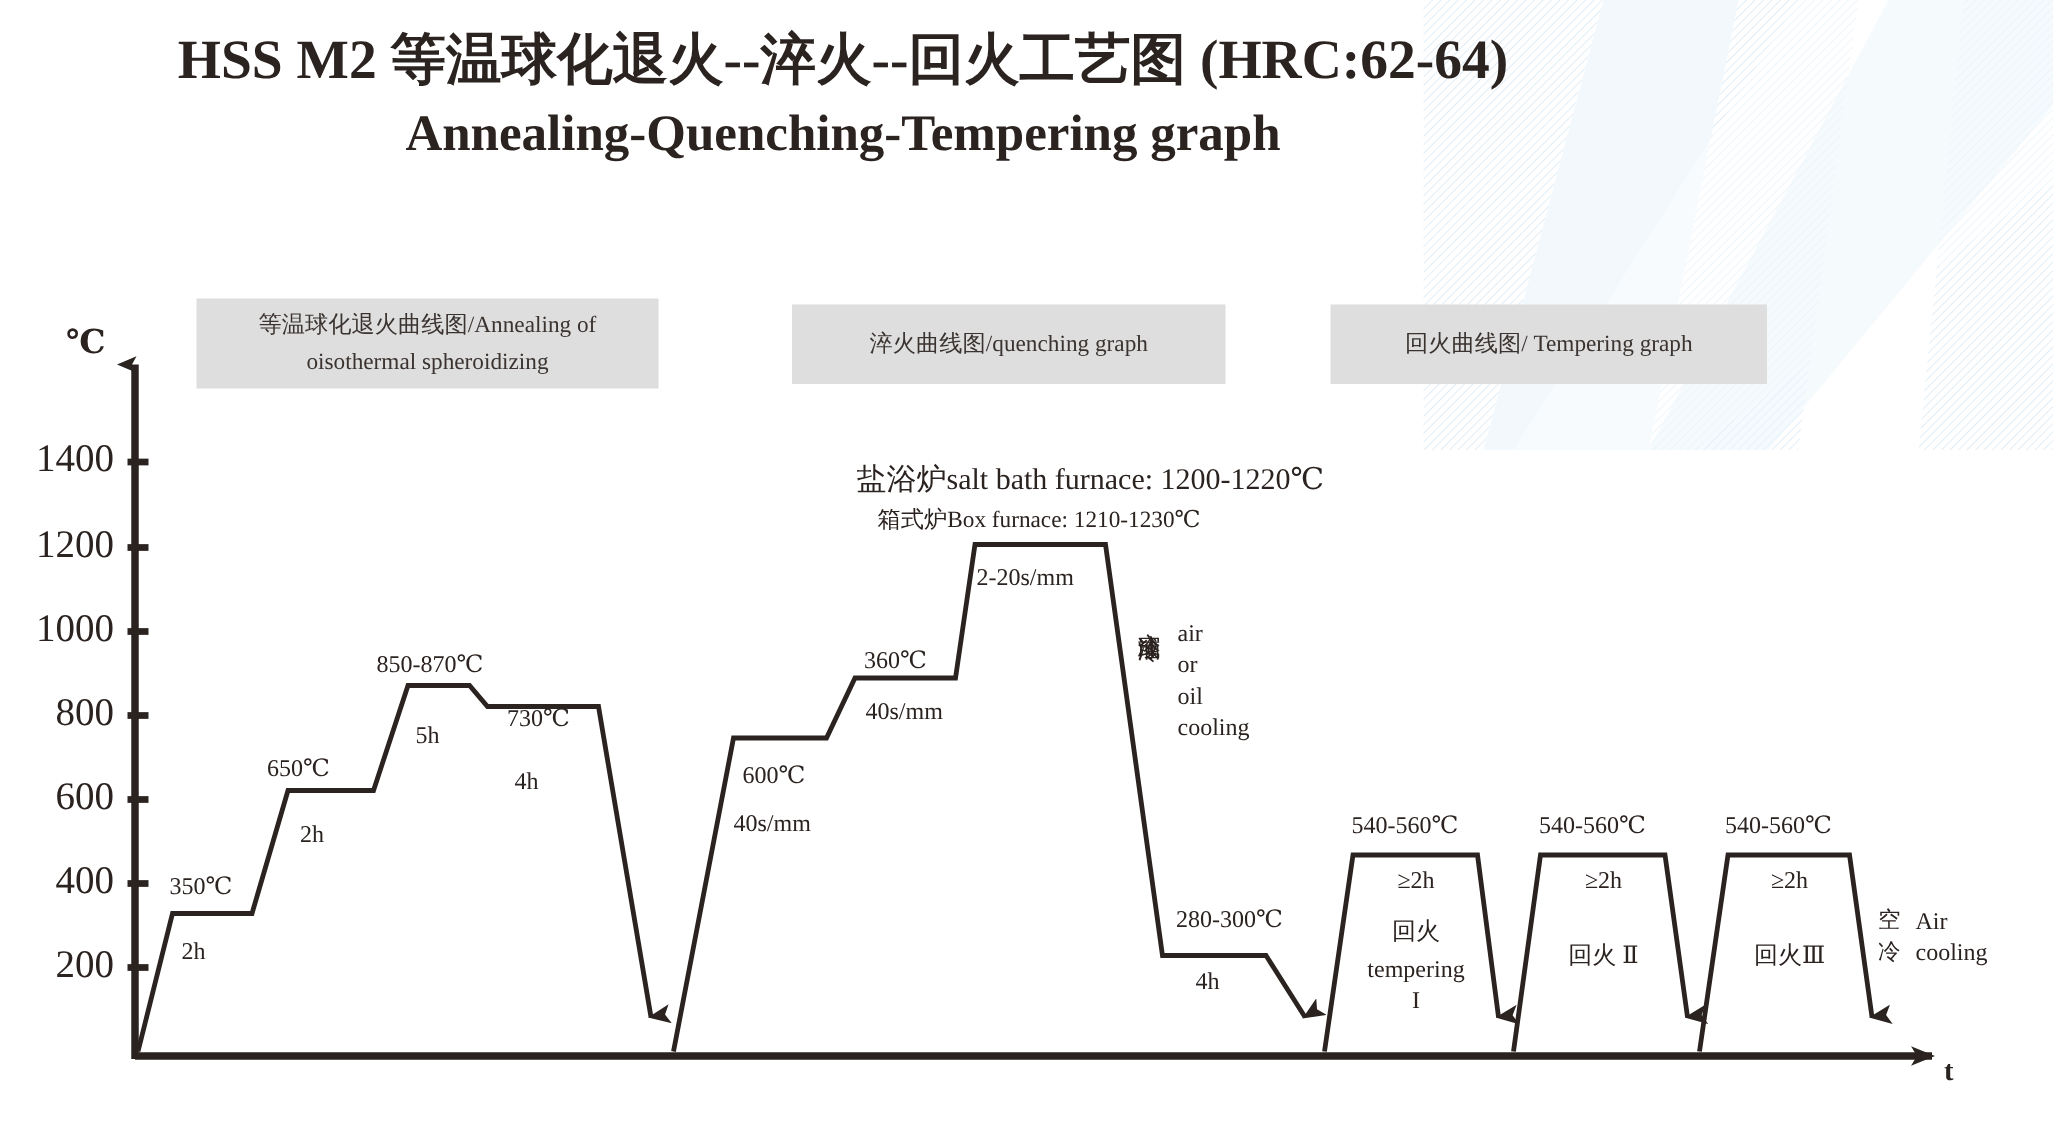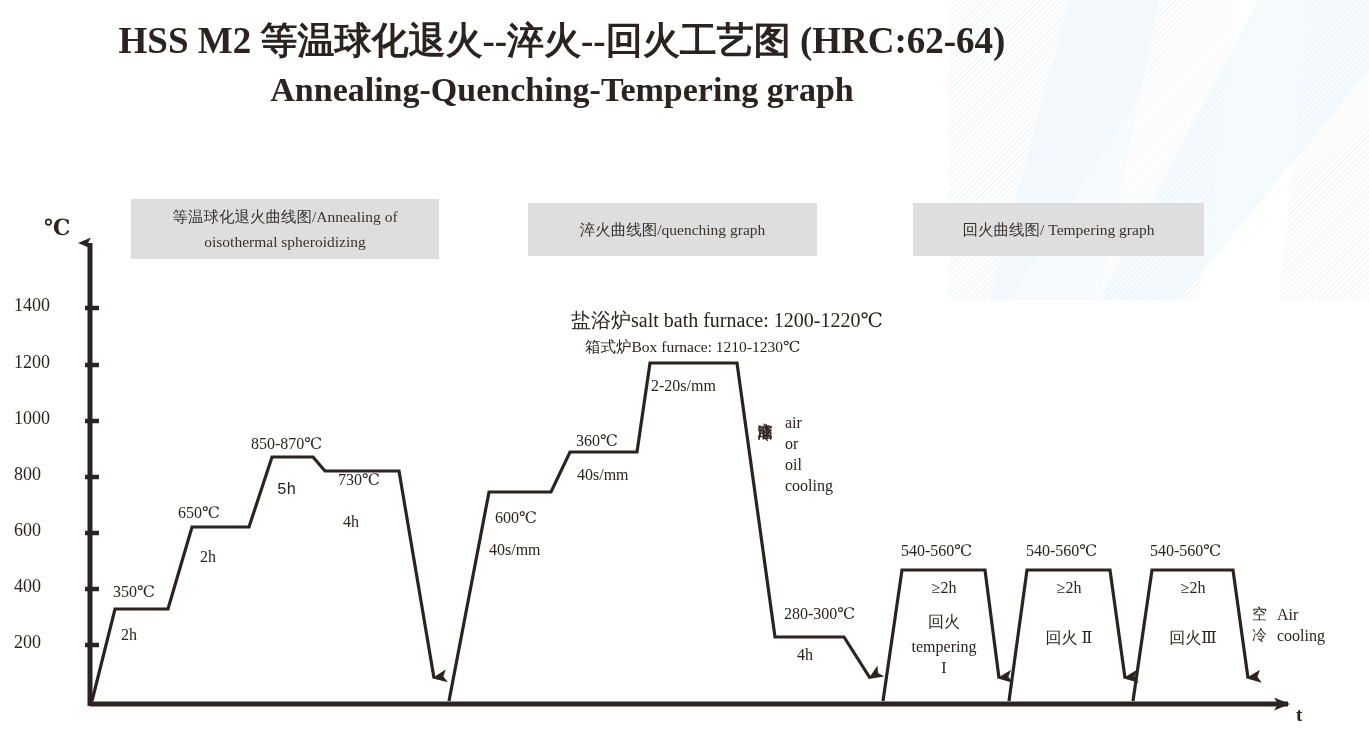--- a/index.html
+++ b/index.html
@@ -58,40 +58,40 @@
     text-align: center;
     display: flex;
     align-items: center;
     justify-content: center;
     z-index: 3;
     padding: 4px 8px;
     box-sizing: border-box;
   }
   #section-anneal { left: 131px; top: 199px; width: 308px; height: 60px; }
   #section-quench { left: 528px; top: 203px; width: 289px; height: 53px; }
-  #section-temper { left: 913px; top: 203px; width: 291px; height: 53px; }
+  #section-temper { left: 887px; top: 203px; width: 291px; height: 53px; }
 
   
   #chart-svg {
     position: absolute;
     left: 0; top: 0;
     width: 1369px; height: 753px;
     z-index: 2;
   }
 
   
   .lbl {
     position: absolute;
     z-index: 4;
     white-space: nowrap;
     color: #2b2320;
     font-size: 16px;
     line-height: 19px;
   }
-  .lbl-tick { font-size: 18px; }
+  .lbl-tick { font-size: 26px; text-align: right; }
   .axis-unit { font-size: 22px; font-weight: bold; }
   .axis-t { font-size: 19px; font-weight: bold; }
   .vert-cn {
     writing-mode: vertical-rl;
     text-orientation: upright;
     letter-spacing: 1px;
     line-height: 15px;
     font-size: 15px;
   }
   .multi { white-space: pre-line; line-height: 21px; }
@@ -175,21 +175,21 @@
 <div class="lbl lbl-tick" style="left:14px; top:577px; width:62px;">400</div>
 <div class="lbl lbl-tick" style="left:14px; top:633px; width:62px;">200</div>
 
 <div class="lbl" style="left:113px; top:582px;">350℃</div>
 <div class="lbl" style="left:121px; top:625px;">2h</div>
 
 <div class="lbl" style="left:178px; top:503px;">650℃</div>
 <div class="lbl" style="left:200px; top:547px;">2h</div>
 
 <div class="lbl" style="left:251px; top:434px;">850-870℃</div>
-<div class="lbl" style="left:277px; top:481px;font-family:Liberation Mono, monospace;">5h</div>
+<div class="lbl" style="left:277px; top:481px;">5h</div>
 
 <div class="lbl" style="left:338px; top:470px;">730℃</div>
 <div class="lbl" style="left:343px; top:512px;">4h</div>
 
 <div class="lbl" style="left:571px; top:311px; font-size:20px;">盐浴炉salt bath furnace: 1200-1220℃</div>
 <div class="lbl" style="left:585px; top:337px; font-size:15.5px;">箱式炉Box furnace: 1210-1230℃</div>
 
 <div class="lbl" style="left:495px; top:508px;">600℃</div>
 <div class="lbl" style="left:489px; top:540px;">40s/mm</div>
 

